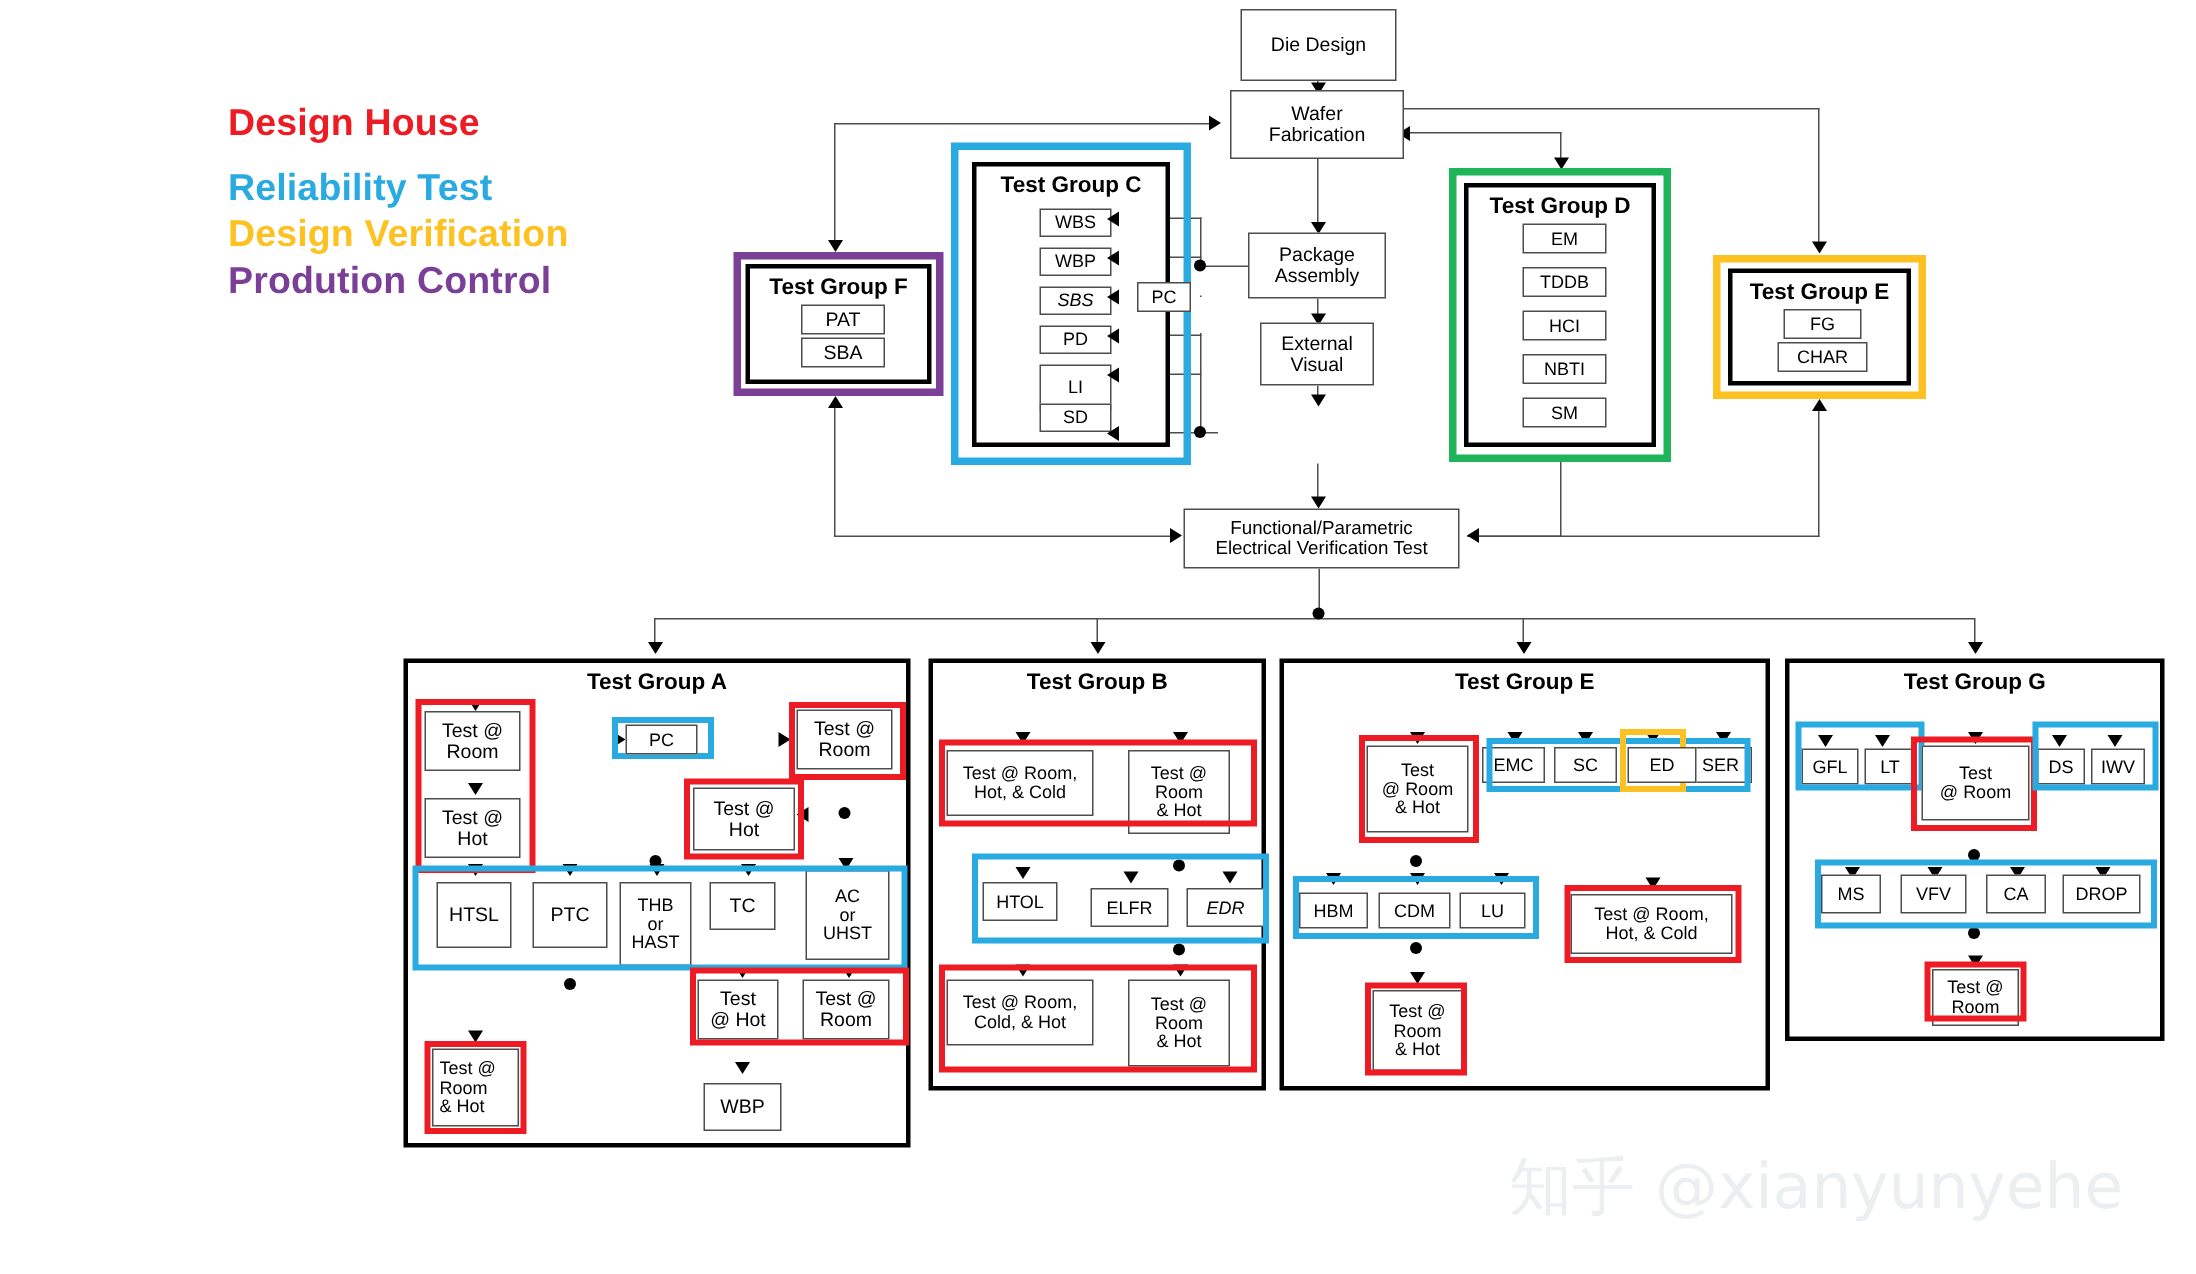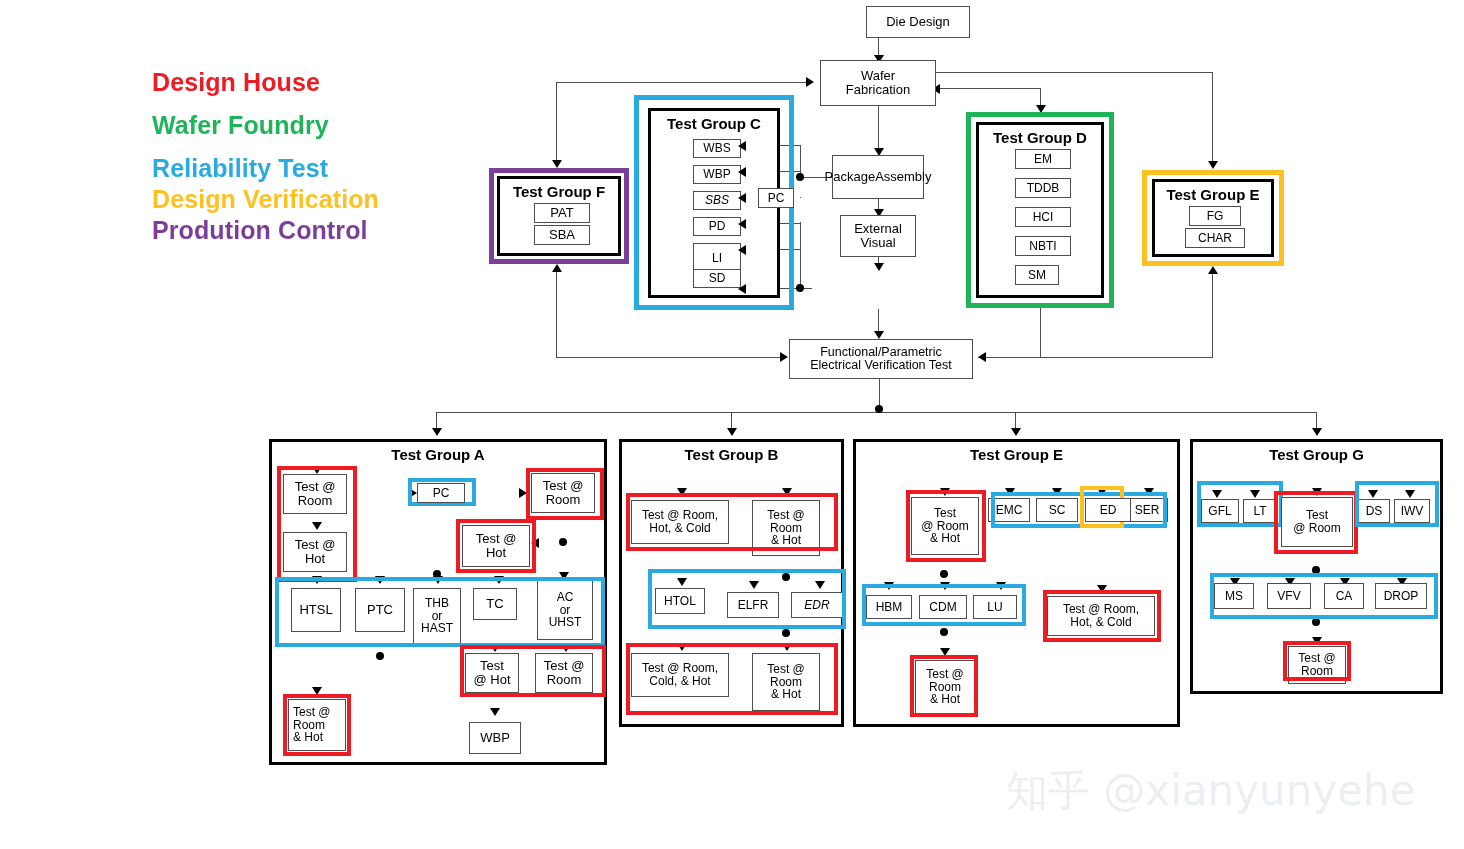--- a/index.html
+++ b/index.html
@@ -65,38 +65,37 @@
 </style>
 </head>
 <body>
 
 <div id="stage">
 
   <div class="watermark">知乎 @xianyunyehe</div>
 
   <div class="legend">
     <div style="color:#ED1C24">Design House</div>
-    <div style="color:#1FB457">Wafer Foundry</div>
     <div style="color:#29ABE2;margin-bottom:6px">Reliability Test</div>
     <div style="color:#FDC221;margin-bottom:6px">Design Verification</div>
     <div style="color:#7B3F98">Prodution Control</div>
   </div>
 
-  <div class="node" style="left:827px;top:6px;width:104px;height:32px;margin-left:39px;">Die Design</div>
+  <div class="node" style="left:827px;top:6px;width:104px;height:48px;">Die Design</div>
   <div class="ln lnv" style="left:878px;top:38px;height:20px;"></div>
   <div class="arw d" style="left:874px;top:55px;"></div>
 
   <div class="node" style="left:820px;top:60px;width:116px;height:46px;flex-direction:column;">
     <span>Wafer</span>
     <span>Fabrication</span>
   </div>
   <div class="ln lnv" style="left:878px;top:106px;height:46px;"></div>
   <div class="arw d" style="left:874px;top:148px;"></div>
 
-  <div class="node" style="left:832px;top:155px;width:92px;height:44px;flex-direction:row;">
+  <div class="node" style="left:832px;top:155px;width:92px;height:44px;flex-direction:column;">
     <span>Package</span>
     <span>Assembly</span>
   </div>
   <div class="ln lnv" style="left:878px;top:199px;height:14px;"></div>
   <div class="arw d" style="left:874px;top:209px;"></div>
 
   <div class="node" style="left:840px;top:215px;width:76px;height:42px;flex-direction:column;">
     <span>External</span>
     <span>Visual</span>
   </div>
@@ -164,21 +163,21 @@
   <div class="ln lnh" style="left:743px;top:288px;width:58px;"></div>
   <div class="arw l" style="left:738px;top:284px;"></div>
 
   <div class="hl green" style="left:966px;top:112px;width:148px;height:196px;"></div>
   <div class="grp" style="left:976px;top:122px;width:128px;height:176px;">
     <div class="title">Test Group D</div>
     <div class="node tiny" style="position:absolute;left:36px;top:24px;width:56px;height:20px;">EM</div>
     <div class="node tiny" style="position:absolute;left:36px;top:53px;width:56px;height:20px;">TDDB</div>
     <div class="node tiny" style="position:absolute;left:36px;top:82px;width:56px;height:20px;">HCI</div>
     <div class="node tiny" style="position:absolute;left:36px;top:111px;width:56px;height:20px;">NBTI</div>
-    <div class="node tiny" style="position:absolute;left:36px;top:140px;width:44px;height:20px;">SM</div>
+    <div class="node tiny" style="position:absolute;left:36px;top:140px;width:56px;height:20px;">SM</div>
   </div>
 
   <div class="ln lnh" style="left:936px;top:88px;width:105px;"></div>
   <div class="ln lnv" style="left:1040px;top:88px;height:22px;"></div>
   <div class="arw d" style="left:1036px;top:105px;"></div>
   <div class="arw l" style="left:932px;top:84px;"></div>
 
   <div class="ln lnv" style="left:1040px;top:308px;height:50px;"></div>
   <div class="ln lnh" style="left:984px;top:357px;width:57px;"></div>
   <div class="arw l" style="left:978px;top:352px;"></div>

